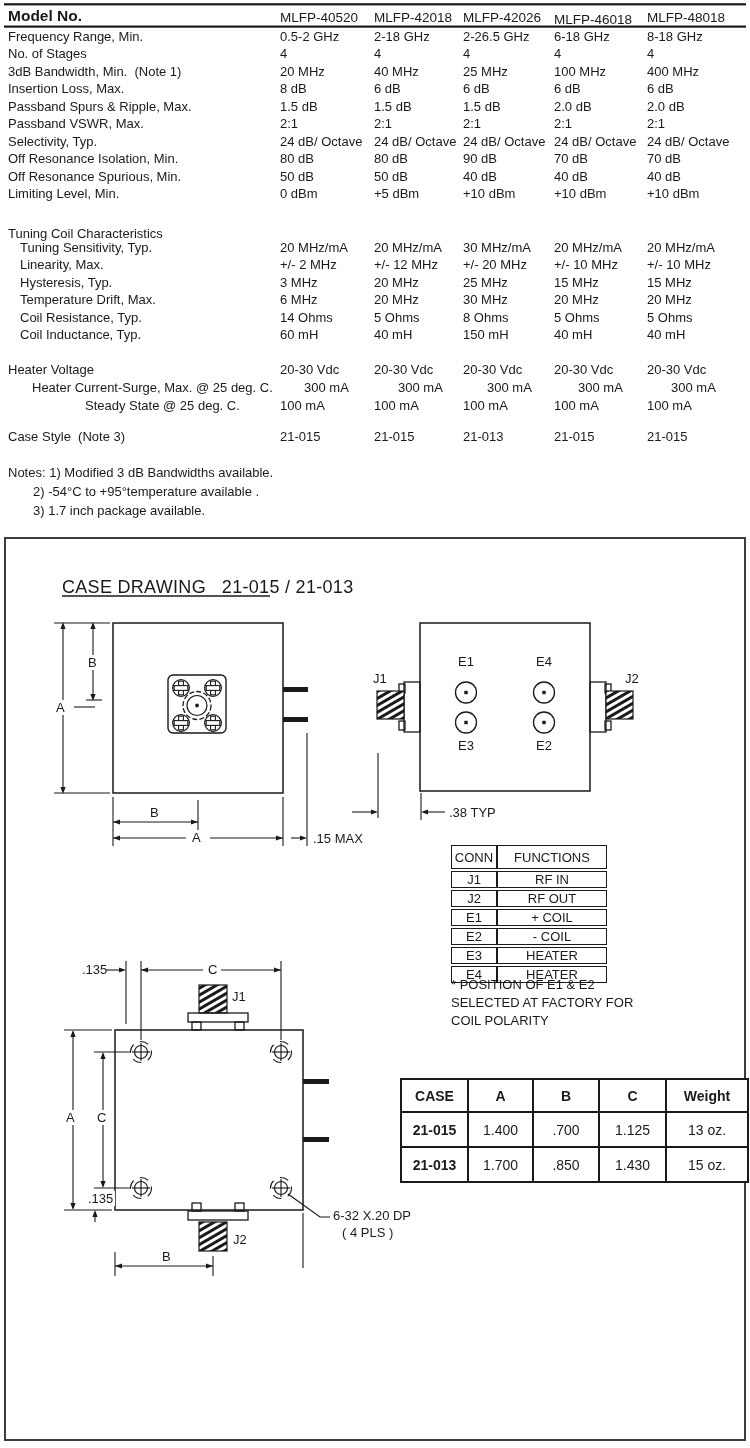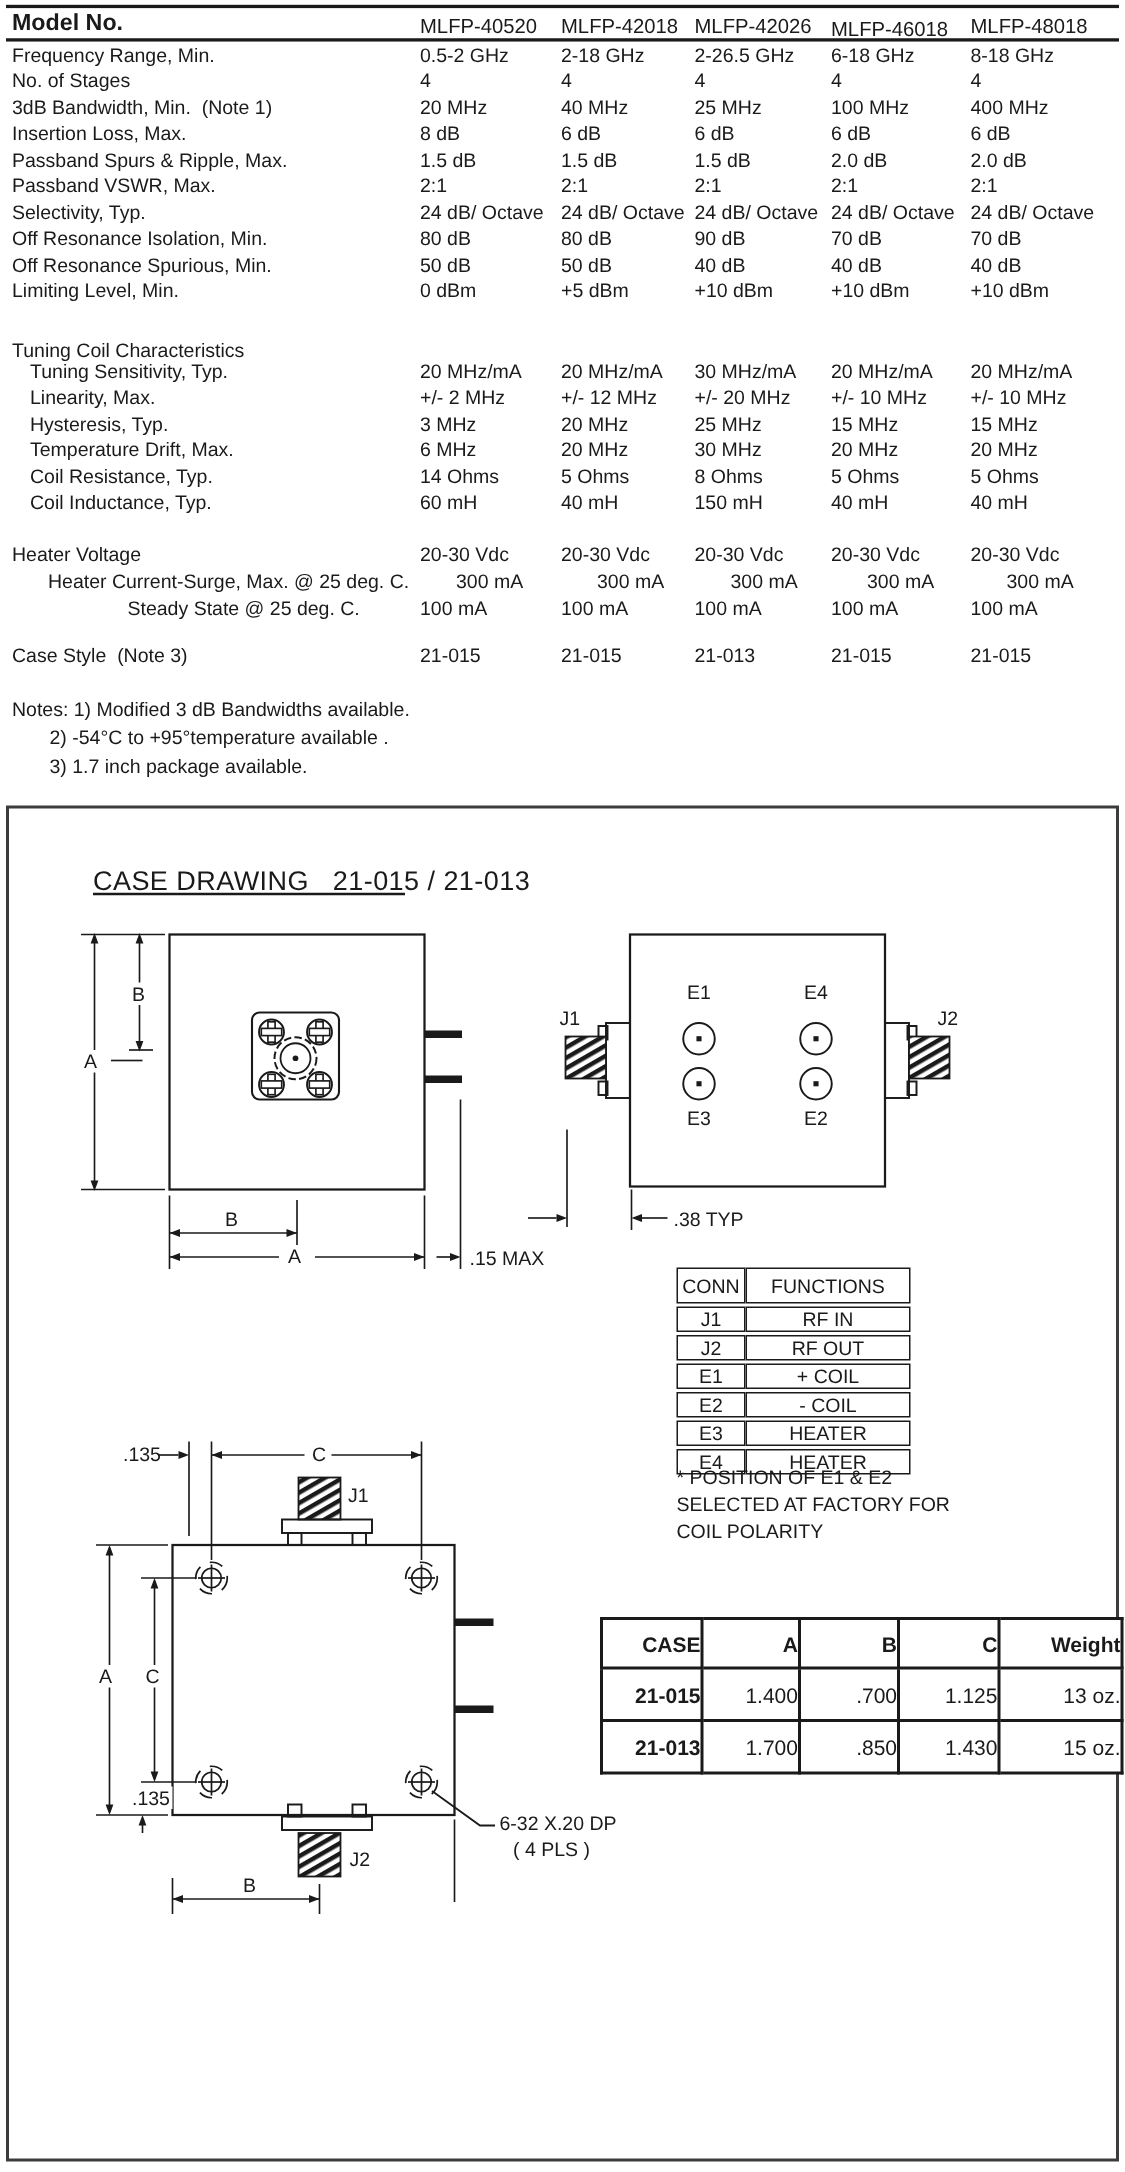--- a/index.html
+++ b/index.html
@@ -26,21 +26,21 @@
              font-size:13px;table-layout:fixed;}
   table.conn td,table.conn th{border:1.6px solid #1a1a1a;text-align:center;padding:0;
              font-weight:normal;background:#fff;}
   table.conn th{height:22px;}
   table.conn td{height:15px;line-height:15px;}
   .conn-c1{width:44px;} .conn-c2{width:108px;}
   .pol{font-size:13px;}
   
   table.case{position:absolute;left:400px;top:1078px;border-collapse:collapse;font-size:14px;
              table-layout:fixed;}
-  table.case td,table.case th{border:2px solid #1a1a1a;text-align:right;padding:0;background:#fff;}
+  table.case td,table.case th{border:2px solid #1a1a1a;text-align:center;padding:0;background:#fff;}
   table.case th{height:31px;font-weight:bold;}
   table.case td{height:33px;}
   .case-b{font-weight:bold;}
   .w0{width:65px;}.w1{width:63px;}.w2{width:64px;}.w3{width:65px;}.w4{width:80px;}
 </style>
 </head>
 <body>
 
 <div class="page">
 

